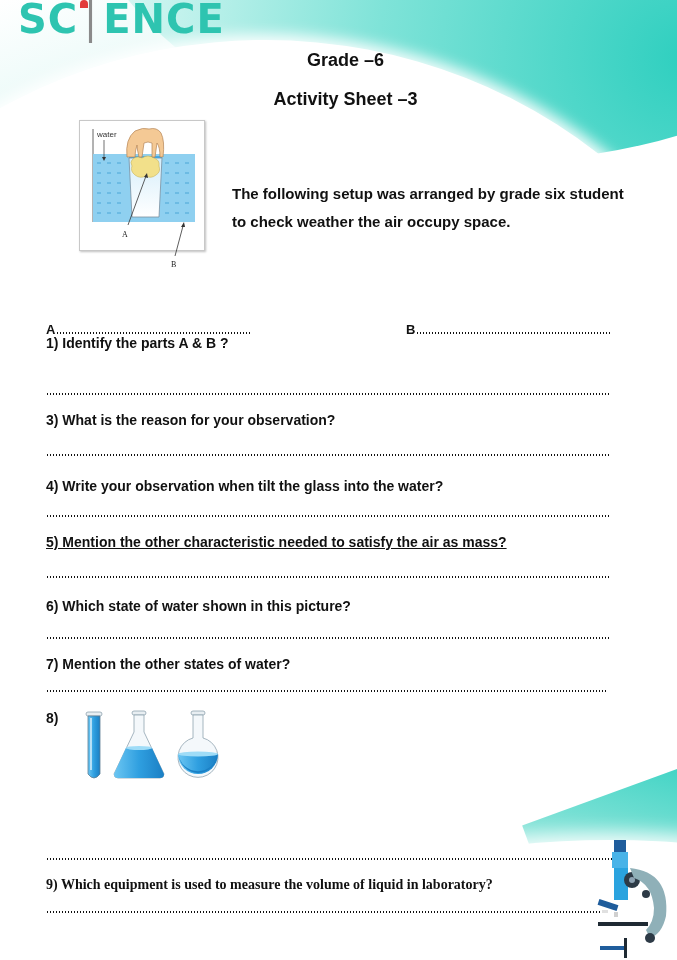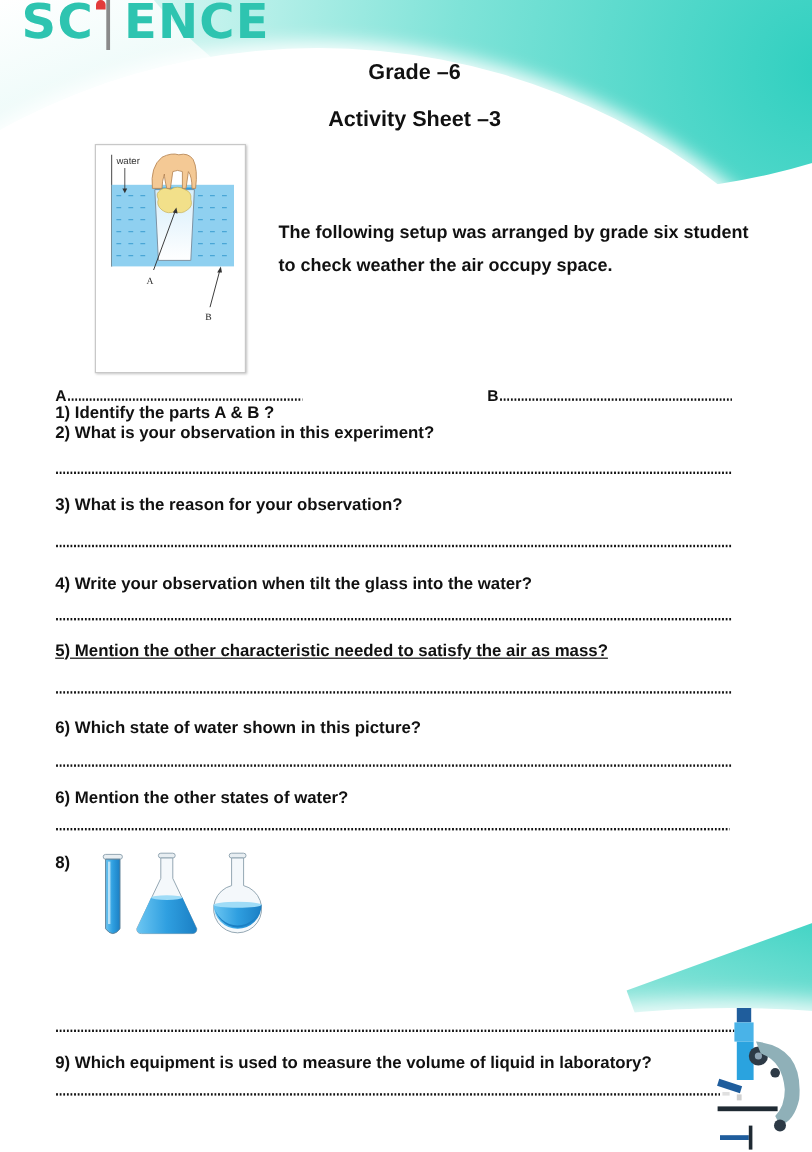--- a/index.html
+++ b/index.html
@@ -77,21 +77,21 @@
   }
 
   .title {
     position: absolute; left: 0; width: 677px; text-align: center;
     font-weight: bold; font-size: 18px;
   }
   .title.grade { top: 50px; left: 7px; }
   .title.sheet { top: 89px; left: 7px; }
 
   .figure-box {
-    position: absolute; left: 79px; top: 120px; width: 126px; height: 191px;
+    position: absolute; left: 79px; top: 120px; width: 126px; height: 131px;
     background: #fff;
     border: 1px solid #c8c8c8;
     box-shadow: 1px 1px 2px rgba(0,0,0,0.25);
   }
   .intro {
     position: absolute; left: 232px; top: 180px; width: 400px;
     font-weight: bold; font-size: 15px; line-height: 28px;
   }
 
   .q {
@@ -213,36 +213,35 @@
   </div>
 
   <div class="intro">The following setup was arranged by grade six student to check weather the air occupy space.</div>
 
   <div class="q" style="top:290px;margin-top:45px;">1)  Identify the parts A &amp; B ?</div>
   <div class="ab-label" style="left:46px; top:322px;">A</div>
   <div class="dots" style="left:56px; top:332px; width:196px;"></div>
   <div class="ab-label" style="left:406px; top:322px;">B</div>
   <div class="dots" style="left:416px; top:332px; width:194px;"></div>
 
-  <div class="q" style="top:352px;">2) What is your observation in this experiment?</div>
   <div class="dots" style="left:46px; top:393px; width:564px;"></div>
 
   <div class="q" style="top:412px;">3) What is the reason for your observation?</div>
   <div class="dots" style="left:46px; top:454px; width:564px;"></div>
 
   <div class="q" style="top:462px;margin-top:16px;">4) Write your observation when tilt the glass into the water?</div>
   <div class="dots" style="left:46px; top:515px; width:564px;"></div>
 
   <div class="q" style="top:534px;text-decoration:underline;">5) Mention the other characteristic needed to satisfy the air as mass?</div>
   <div class="dots" style="left:46px; top:576px; width:564px;"></div>
 
   <div class="q" style="top:598px;">6) Which state of water shown in this picture?</div>
   <div class="dots" style="left:46px; top:637px; width:564px;"></div>
 
-  <div class="q" style="top:656px;">6) Mention the other states of water?</div>
+  <div class="q" style="top:656px;">7) Mention the other states of water?</div>
   <div class="dots" style="left:46px; top:690px; width:562px;"></div>
 
   <div class="q8-label">8)</div>
   <svg class="glassware" width="140" height="74" viewBox="0 0 140 74">
     <defs>
       <linearGradient id="liq" x1="0" y1="0" x2="1" y2="0">
         <stop offset="0" stop-color="#6cc6f2"></stop>
         <stop offset="0.5" stop-color="#2f9fe0"></stop>
         <stop offset="1" stop-color="#1b7fc4"></stop>
       </linearGradient>
@@ -265,21 +264,21 @@
       <rect x="109" y="3" width="14" height="4" rx="2" fill="#e8eef2" stroke="#8fa3b0" stroke-width="0.8"></rect>
       <path d="M111,7 L111,30 A20,20 0 1 0 121,30 L121,7 Z" fill="#f4f8fb" stroke="#8fa3b0" stroke-width="0.8"></path>
       <path d="M96,46 L136,46 A20,20 0 0 1 96,46 Z" fill="url(#liq)"></path>
       <path d="M96.2,46 A20,20 0 0 0 135.8,46 A20,22 0 0 1 96.2,46" fill="#1b7fc4"></path>
       <ellipse cx="116" cy="46" rx="20" ry="2.5" fill="#9fdcf7"></ellipse>
     </g>
   </svg>
 
   <div class="dots" style="left:46px; top:858px; width:566px;"></div>
 
-  <div class="q" style="top:877px;">9) Which equipment is used to measure the volume of liquid in laboratory?</div>
+  <div class="q" style="top:877px;font-family:Liberation Serif, serif;">9) Which equipment is used to measure the volume of liquid in laboratory?</div>
   <div class="dots" style="left:46px; top:911px; width:554px;"></div>
 
   <svg class="microscope" width="87" height="122" viewBox="0 0 87 122">
     <rect x="24" y="2" width="12" height="12" fill="#1f5d9c"></rect>
     <rect x="22" y="14" width="16" height="16" fill="#49b3e8"></rect>
     <rect x="24" y="30" width="14" height="32" fill="#2aa3df"></rect>
     <circle cx="42" cy="42" r="8" fill="#2d3a46"></circle>
     <circle cx="42" cy="42" r="3" fill="#8ea3b3"></circle>
     <path d="M40,30 Q80,34 76,78 Q72,96 60,100 L56,92 Q64,84 64,70 Q62,46 44,40 Z" fill="#8fb0b8"></path>
     <circle cx="56" cy="56" r="4" fill="#2d3a46"></circle>

